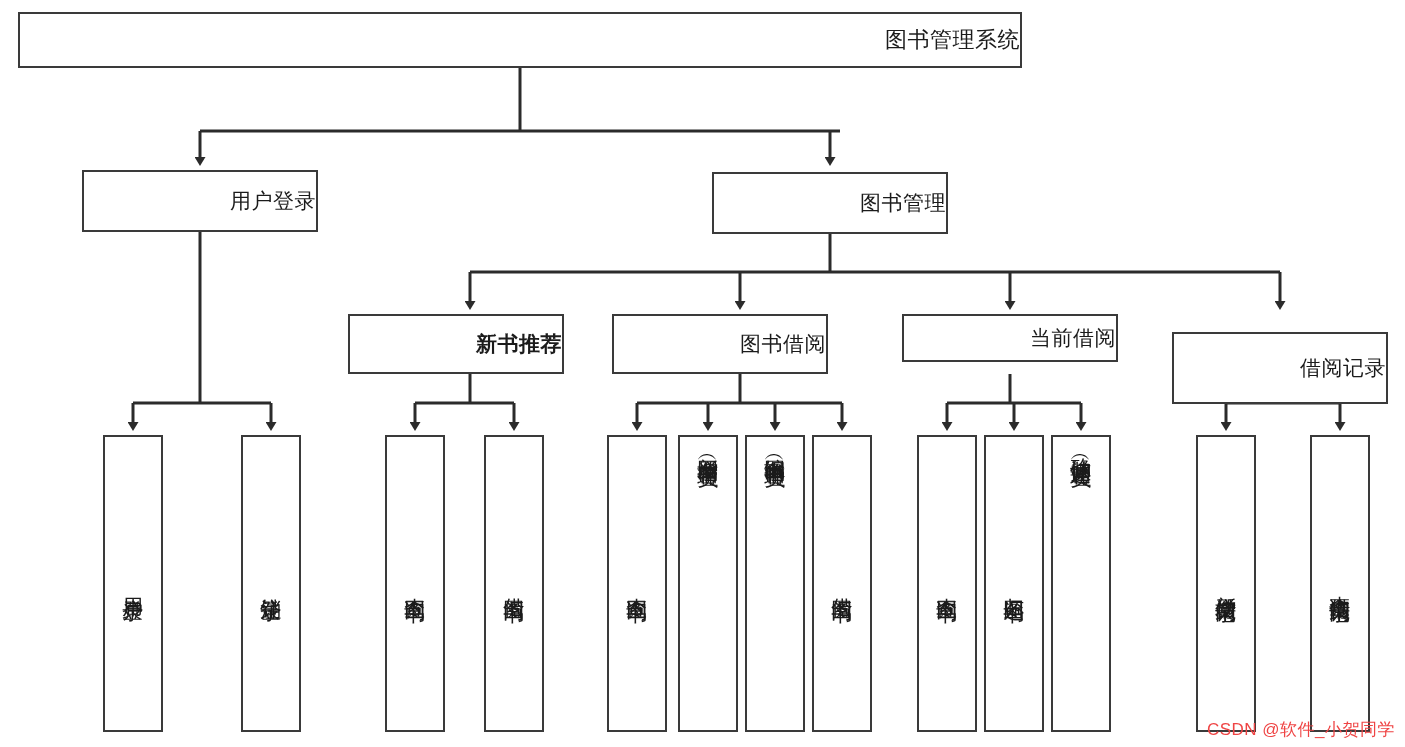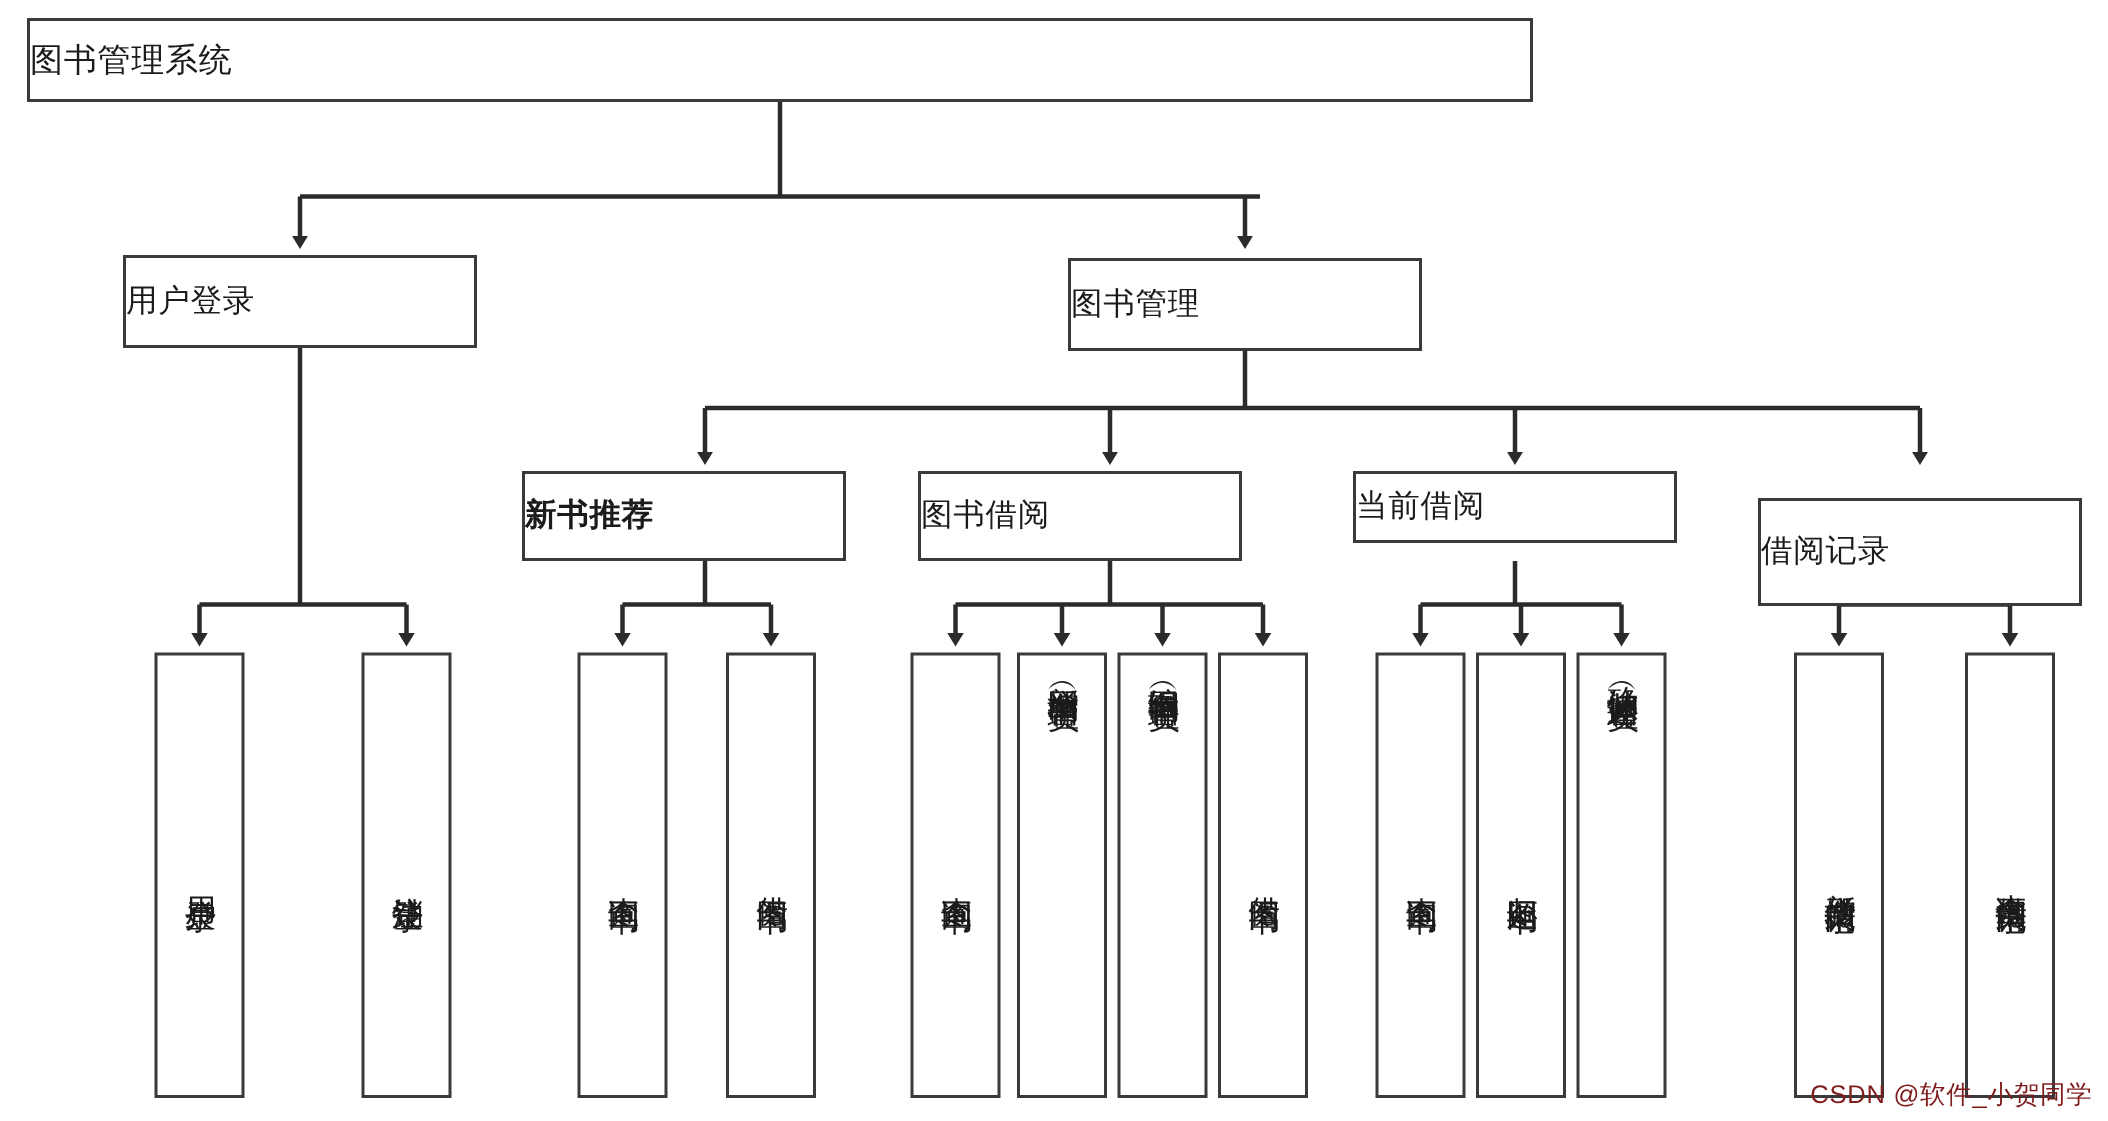--- a/index.html
+++ b/index.html
@@ -25,21 +25,21 @@
     width: 1405px;
     height: 747px;
   }
   .node {
     position: absolute;
     box-sizing: border-box;
     border: 2.5px solid #3a3a3a;
     background: #ffffff;
     display: flex;
     align-items: center;
-    justify-content: flex-start;
+    justify-content: flex-end;
     z-index: 2;
   }
   .node .label {
     font-size: 21px;
     line-height: 1.25;
     color: #1b1b1b;
     white-space: nowrap;
     letter-spacing: 0.5px;
   }
   .node.root .label { font-size: 22px; }
@@ -62,21 +62,21 @@
     color: #1b1b1b;
     white-space: nowrap;
   }
   .leaf.align-center { align-items: center; }
   .leaf.align-top { align-items: flex-start; padding-top: 4px; }
   #watermark {
     position: absolute;
     right: 10px;
     bottom: 6px;
     font-size: 17px;
-    color: #7f1d1d;
+    color: #ef4444;
     letter-spacing: 0.5px;
     z-index: 5;
     white-space: nowrap;
   }
 </style>
 </head>
 <body>
 
 <div id="canvas">
 

